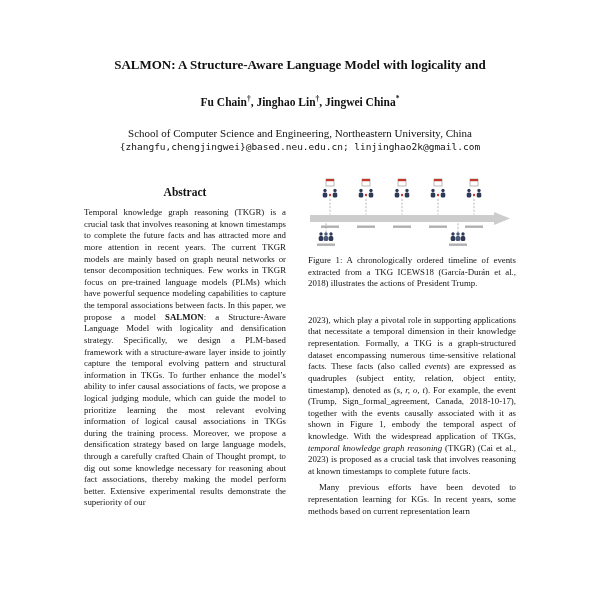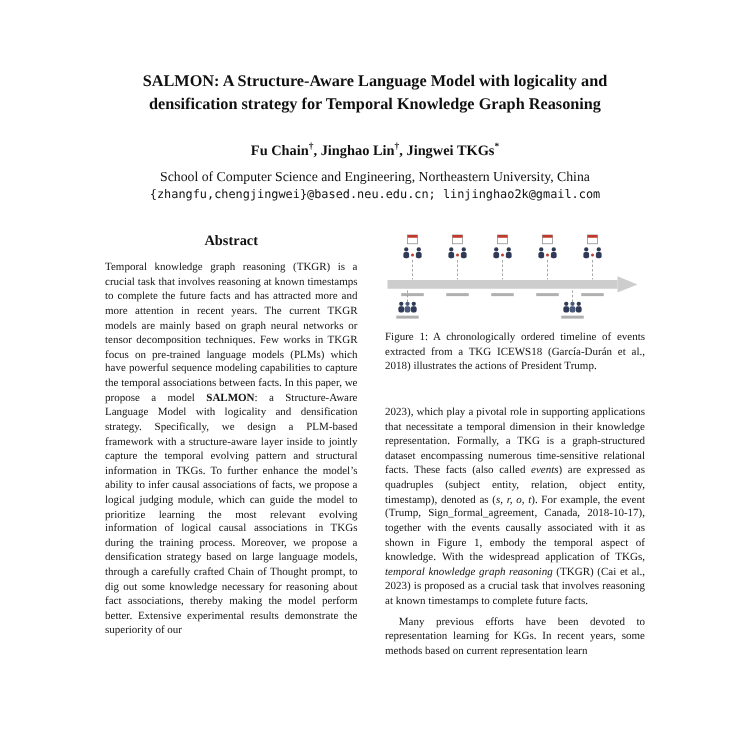--- a/index.html
+++ b/index.html
@@ -7,46 +7,45 @@
   .page {
     width:600px; height:600px; overflow:hidden; position:relative;
     background:#ffffff; color:#111;
     font-family:"Liberation Serif", serif;
   }
   .head { padding-top:56px; text-align:center; }
   .title { font-size:13px; font-weight:bold; line-height:1.4; }
   .title span { display:block; white-space:nowrap; }
   .authors { margin-top:20px; font-size:11.5px; font-weight:bold; }
   .authors sup { font-size:7.5px; }
-  .affiliation { margin-top:9px; font-size:11px; }
+  .affiliation { margin-top:19px; font-size:11px; }
   .emails { margin-top:2px; font-size:9.5px; font-family:"DejaVu Sans Mono","Liberation Mono",monospace; }
-  .cols { display:flex; gap:22px; padding:0 84px; margin-top:26px; }
+  .cols { display:flex; gap:22px; padding:0 84px; margin-top:26px;align-items:center; }
   .col { width:208px; }
   .abstract-heading { text-align:center; font-size:11.5px; font-weight:bold; margin-bottom:9px; }
   .abstract-text, .body-text, .caption {
     font-size:8.8px; line-height:1.32; text-align:justify; color:#141414;
   }
   .figure { margin-bottom:6px; }
   .figure svg { display:block; width:208px; height:72px; }
   .caption { margin-top:5px; margin-bottom:25px; }
   .body-text em { }
   .indent { text-indent:11px; margin-top:5px; }
 </style>
 </head>
 <body>
 
 <div class="page">
 
   <header class="head">
     <h1 class="title">
       <span>SALMON: A Structure-Aware Language Model with logicality and</span>
-      <span>densification strategy for Temporal Knowledge Graph Reasoning</span>
     </h1>
     <div class="authors">
-      <span class="author"><span>Fu Chain</span><sup>†</sup><span>, </span></span><span class="author"><span>Jinghao Lin</span><sup>†</sup><span>, </span></span><span class="author"><span>Jingwei TKGs</span><sup>*</sup></span>
+      <span class="author"><span>Fu Chain</span><sup>†</sup><span>, </span></span><span class="author"><span>Jinghao Lin</span><sup>†</sup><span>, </span></span><span class="author"><span>Jingwei China</span><sup>*</sup></span>
     </div>
     <div class="affiliation">School of Computer Science and Engineering, Northeastern University, China</div>
     <div class="emails">{zhangfu,chengjingwei}@based.neu.edu.cn; linjinghao2k@gmail.com</div>
   </header>
 
   <div class="cols">
 
     <div class="col">
       <h2 class="abstract-heading">Abstract</h2>
       <p class="abstract-text"><span>Temporal knowledge graph reasoning (TKGR) is a crucial task that involves reasoning at known timestamps to complete the future facts and has attracted more and more attention in recent years. The current TKGR models are mainly based on graph neural networks or tensor decomposition techniques. Few works in TKGR focus on pre-trained language models (PLMs) which have powerful sequence modeling capabilities to capture the temporal associations between facts. In this paper, we propose a model </span><b>SALMON</b><span>: a Structure-Aware Language Model with logicality and densification strategy. Specifically, we design a PLM-based framework with a structure-aware layer inside to jointly capture the temporal evolving pattern and structural information in TKGs. To further enhance the model’s ability to infer causal associations of facts, we propose a logical judging module, which can guide the model to prioritize learning the most relevant evolving information of logical causal associations in TKGs during the training process. Moreover, we propose a densification strategy based on large language models, through a carefully crafted Chain of Thought prompt, to dig out some knowledge necessary for reasoning about fact associations, thereby making the model perform better. Extensive experimental results demonstrate the superiority of our</span></p>

